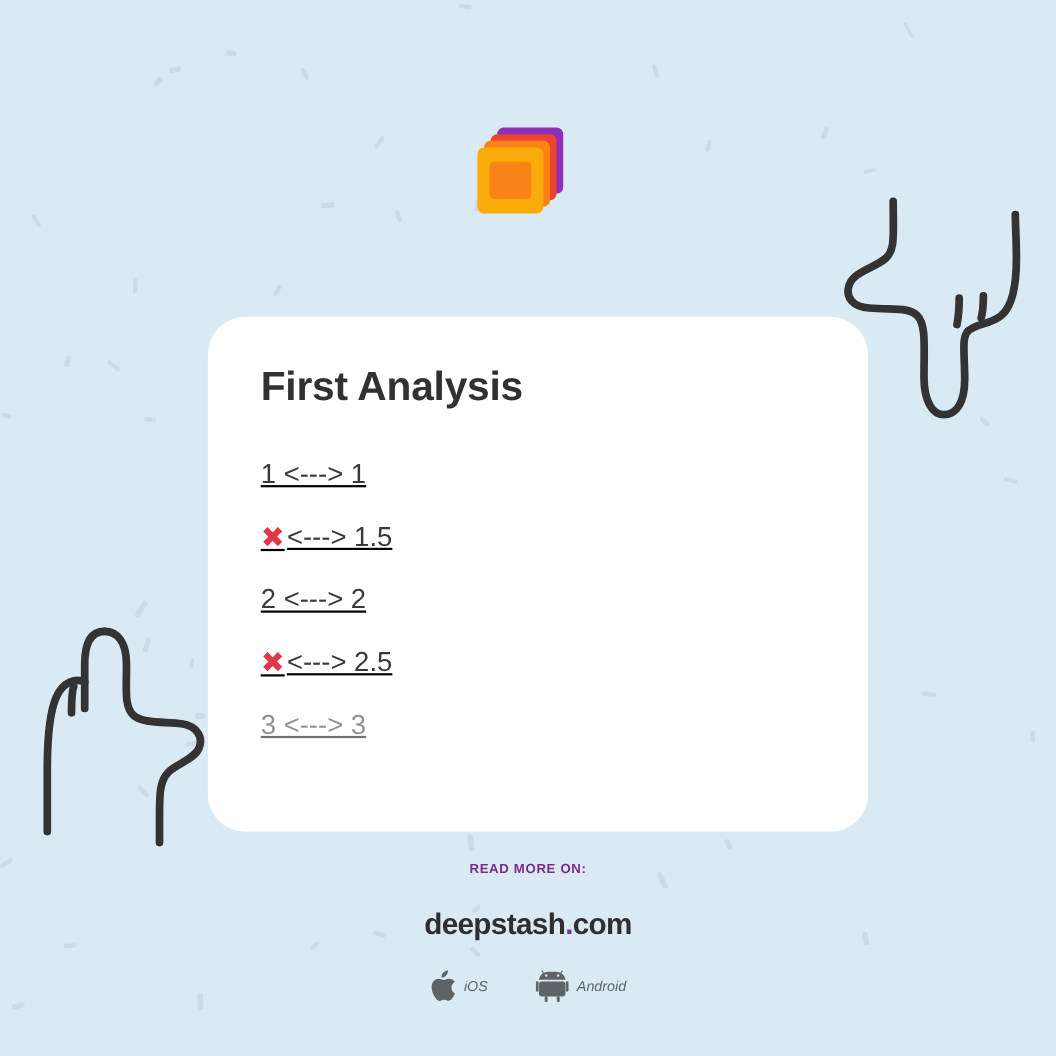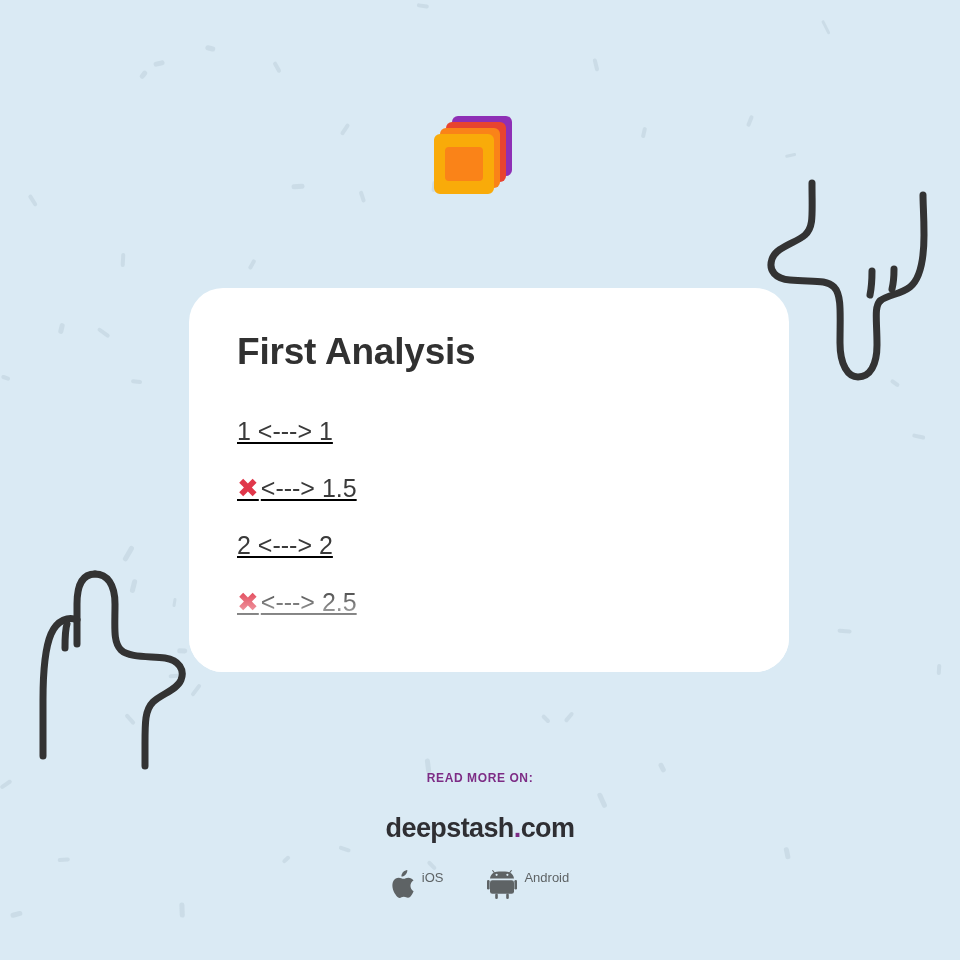--- a/index.html
+++ b/index.html
@@ -19,21 +19,21 @@
   .logo-wrap svg{display:block;width:92px;height:92px;}
 
   
   .hand{position:absolute;}
   .hand svg{display:block;}
   .hand-right{left:760px;top:175px;}
   .hand-left{left:25px;top:560px;}
 
   
   .card{
-    position:absolute;left:189px;top:288px;width:600px;height:384px;
+    position:absolute;left:189px;top:288px;width:600px;height:468px;
     background:#ffffff;border-radius:34px;overflow:hidden;
   }
   .card-inner{padding:44px 48px 0 48px;position:relative;height:100%;box-sizing:border-box;}
   .card-title{
     margin:0;font-size:37px;font-weight:bold;color:#313131;
     letter-spacing:-0.2px;line-height:1.1;
   }
   .rows{margin-top:30px;text-decoration:underline;}
   .row{
     font-size:25px;color:#3a3a3a;line-height:1;
@@ -47,29 +47,29 @@
   .fade{
     position:absolute;left:0;right:0;bottom:0;height:86px;
     background:linear-gradient(to bottom,rgba(255,255,255,0) 0%,#ffffff 62%);
     pointer-events:none;
   }
 
   
   .footer{position:absolute;left:0;right:0;top:765px;text-align:center;}
   .read-more{
     font-size:12px;font-weight:bold;color:#7d2c85;letter-spacing:.6px;
-    margin:6px 0 28px 0;
+    margin:18px 0 28px 0;
   }
   .wordmark{font-size:27px;font-weight:bold;color:#2f2f33;letter-spacing:-0.6px;}
   .wordmark .dot{color:#7d2c85;}
   .wordmark .com{font-weight:bold;color:#2f2f33;}
   .stores{
     margin-top:26px;display:flex;justify-content:center;align-items:center;gap:44px;
   }
-  .store{display:flex;gap:7px;}
+  .store{display:flex;align-items:center;gap:7px;font-style:italic;}
   .store svg{display:block;fill:#5e6365;}
   .store-label{font-size:13px;color:#5e6365;}
 </style>
 </head>
 <body>
 
 <div id="stage">
 
   <div id="confetti-layer">
       <div class="confetti" style="left: 659.6px; top: 763.4px; width: 4.8px; height: 9.5px; background: rgb(200, 217, 228); transform: rotate(153deg);"></div>

